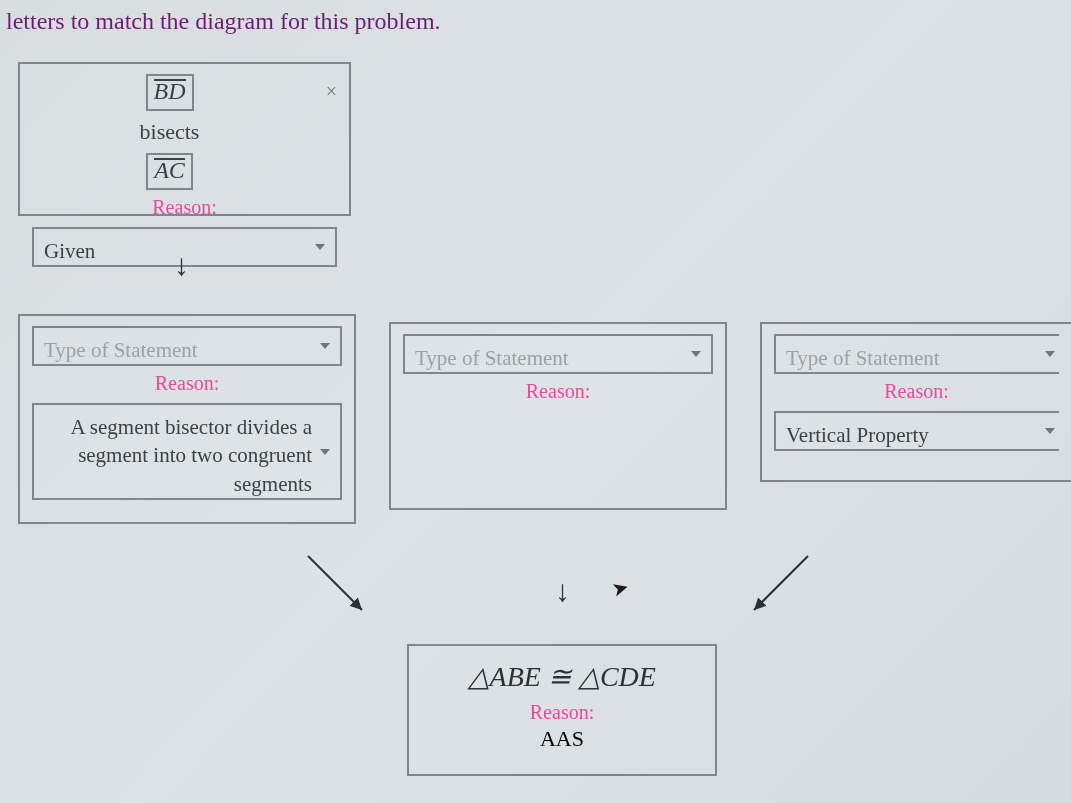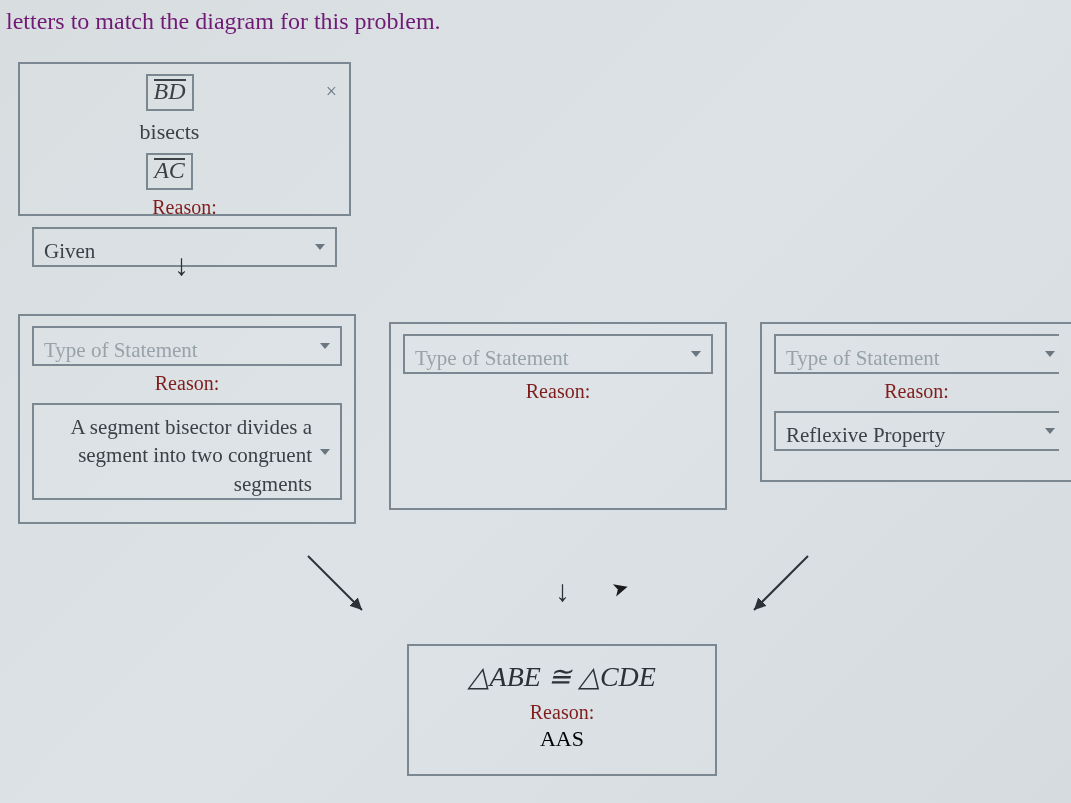--- a/index.html
+++ b/index.html
@@ -24,21 +24,21 @@
   .proof-box {
     position: absolute;
     border: 2px solid #7b8892;
     background: rgba(255,255,255,0.05);
     padding: 10px 12px 12px 12px;
   }
   .reason-label {
     text-align: center;
     font-size: 20px;
     margin: 6px 0 8px 0;
-    color: #7f1d1d;
+    color: #ec4899;
   }
   .field {
     border: 2px solid #7b8892;
     background: rgba(255,255,255,0.04);
     min-height: 40px;
     padding: 8px 28px 0 10px;
     font-size: 21px;
     color: #3a4248;
     position: relative;
     display: flex;
@@ -161,21 +161,21 @@
   <div class="reason-label">Reason:</div>
 </div>
 
 <div class="proof-box" style="left:760px; top:322px; width:311px; height:160px; border-right:none;">
   <div class="field ghost" style="border-right:none;">
     <span>Type of Statement</span>
     <span class="caret" style="right:4px;"></span>
   </div>
   <div class="reason-label">Reason:</div>
   <div class="field" style="border-right:none;">
-    <span>Reflexive Property</span>
+    <span>Vertical Property</span>
     <span class="caret" style="right:4px;"></span>
   </div>
 </div>
 
 <svg class="diag" style="left:300px; top:548px;" width="80" height="80">
   <defs>
       <marker id="ah1" markerWidth="8" markerHeight="8" refX="6" refY="3" orient="auto">
         <path d="M0,0 L6,3 L0,6 Z" fill="#2a3238"></path>
       </marker>
     </defs>

